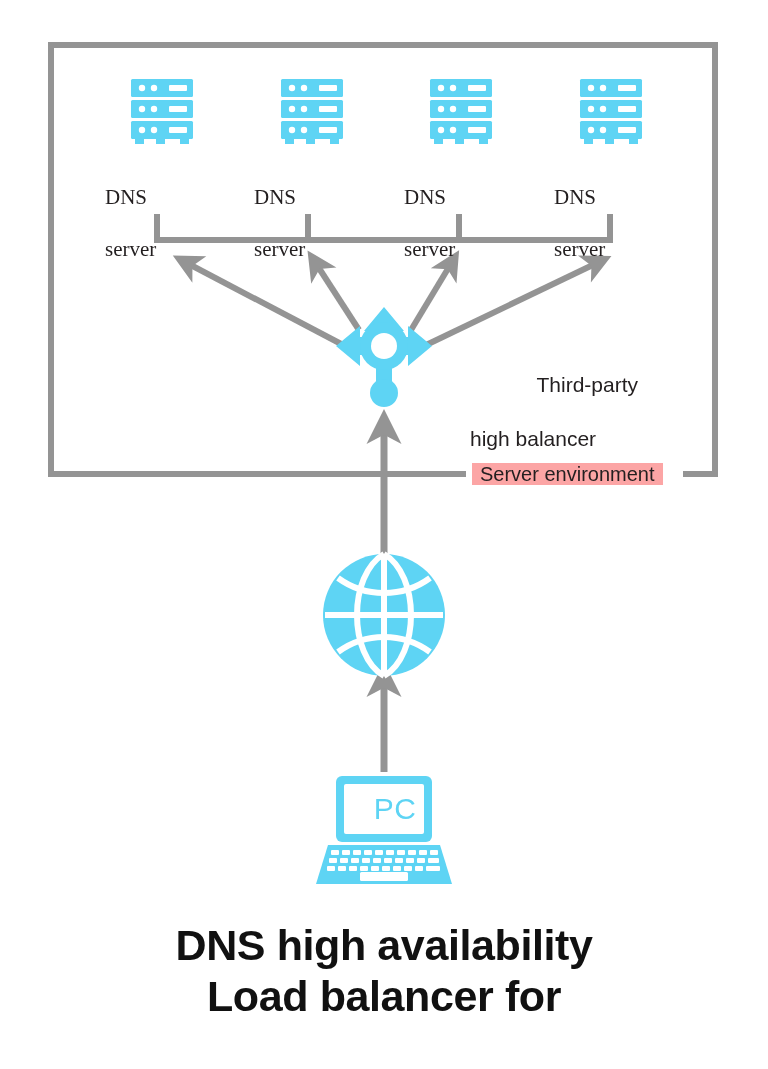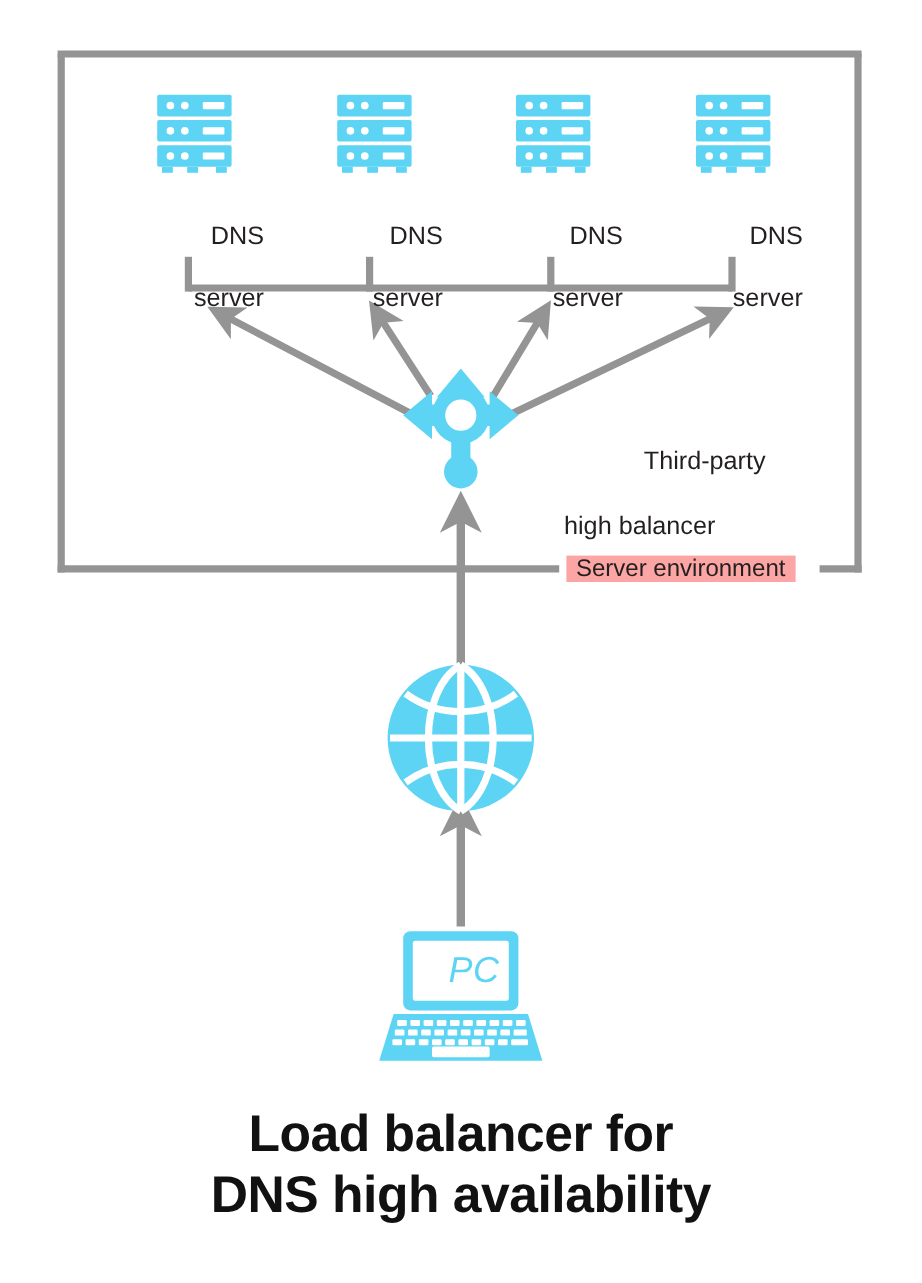--- a/index.html
+++ b/index.html
@@ -27,25 +27,25 @@
     position: absolute;
     top: 0;
     left: 0;
     width: 768px;
     height: 1069px;
   }
 
   
   .node-label {
     position: absolute;
-    text-align: right;
+    text-align: left;
     font-size: 21px;
     line-height: 26px;
     color: #231f20;
-    font-family: Liberation Sans, sans-serif;
+    font-family: Liberation Serif, serif;
     white-space: pre-line;
   }
 
   .side-label {
     position: absolute;
     font-size: 21px;
     line-height: 27px;
     color: #231f20;
     font-family: "Liberation Sans", sans-serif;
     white-space: pre-line;
@@ -314,20 +314,20 @@
     <div style="text-align:right; width:168px;">Third-party</div>
     <div>high balancer</div>
   </div>
 
   <div class="boundary-label" style="left:472px; top:463px;">Server environment</div>
 
 
   <div style="position:absolute; left:344px; top:784px; width:102px; height:50px;
               display:flex; align-items:center; justify-content:center;
               color:#5ED4F4; font-size:30px; font-weight:500;
-              font-family:'Liberation Sans', sans-serif; letter-spacing:0.5px;font-style:italic;">PC</div>
+              font-family:'Liberation Sans', sans-serif; letter-spacing:0.5px;">PC</div>
 
   <div id="title-block">
+    <span class="tline">DNS high availability</span>
     <span class="tline">Load balancer for</span>
-    <span class="tline">DNS high availability</span>
   </div>
 
 </div>
 
 </body></html>

